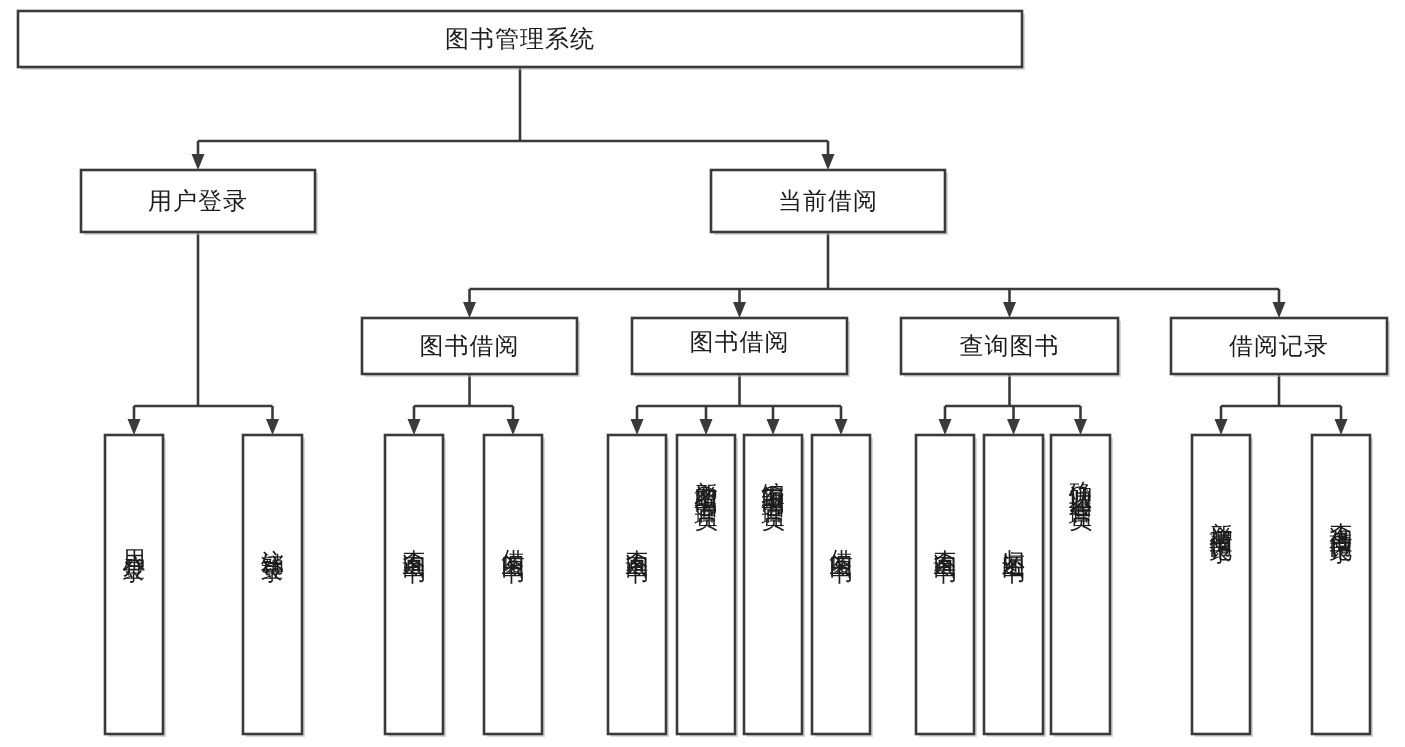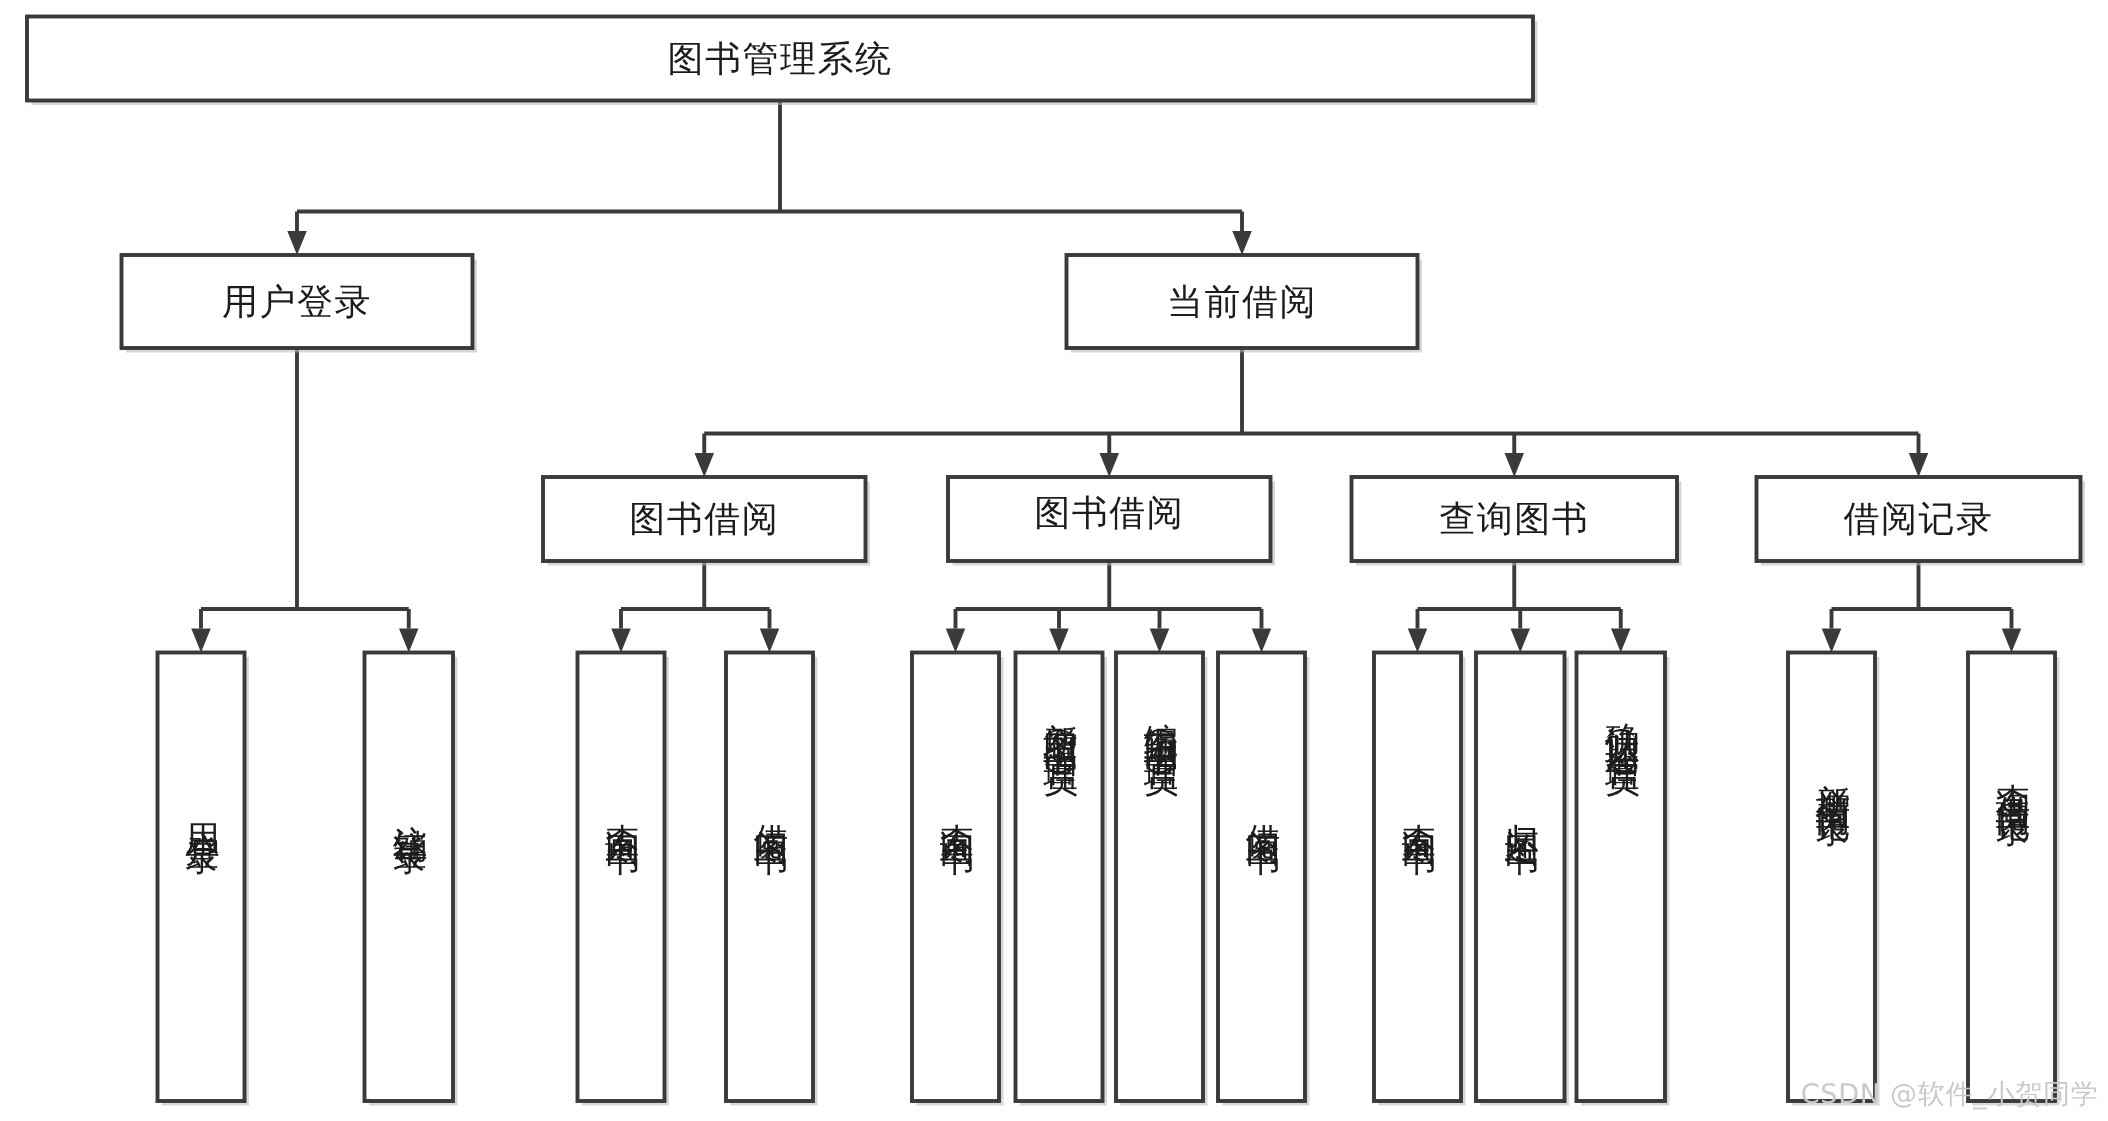--- a/index.html
+++ b/index.html
@@ -262,15 +262,14 @@
         <span class="vlabel-text" style="margin-top: 28px;">确认归还（管理员）</span>
       </div>
       <div class="vlabel-wrap" style="left: 1192px; top: 435px; width: 58px; height: 299px;">
         <span class="vlabel-text" style="margin-top: 68.5px;">新增借阅记录</span>
       </div>
       <div class="vlabel-wrap" style="left: 1312px; top: 435px; width: 58px; height: 299px;">
         <span class="vlabel-text" style="margin-top: 68.5px;">查询借阅记录</span>
       </div>
     </div>
 
-  <div id="watermark">CSDN @软件_小贺同学</div>
 
 </div>
 
 </body></html>

